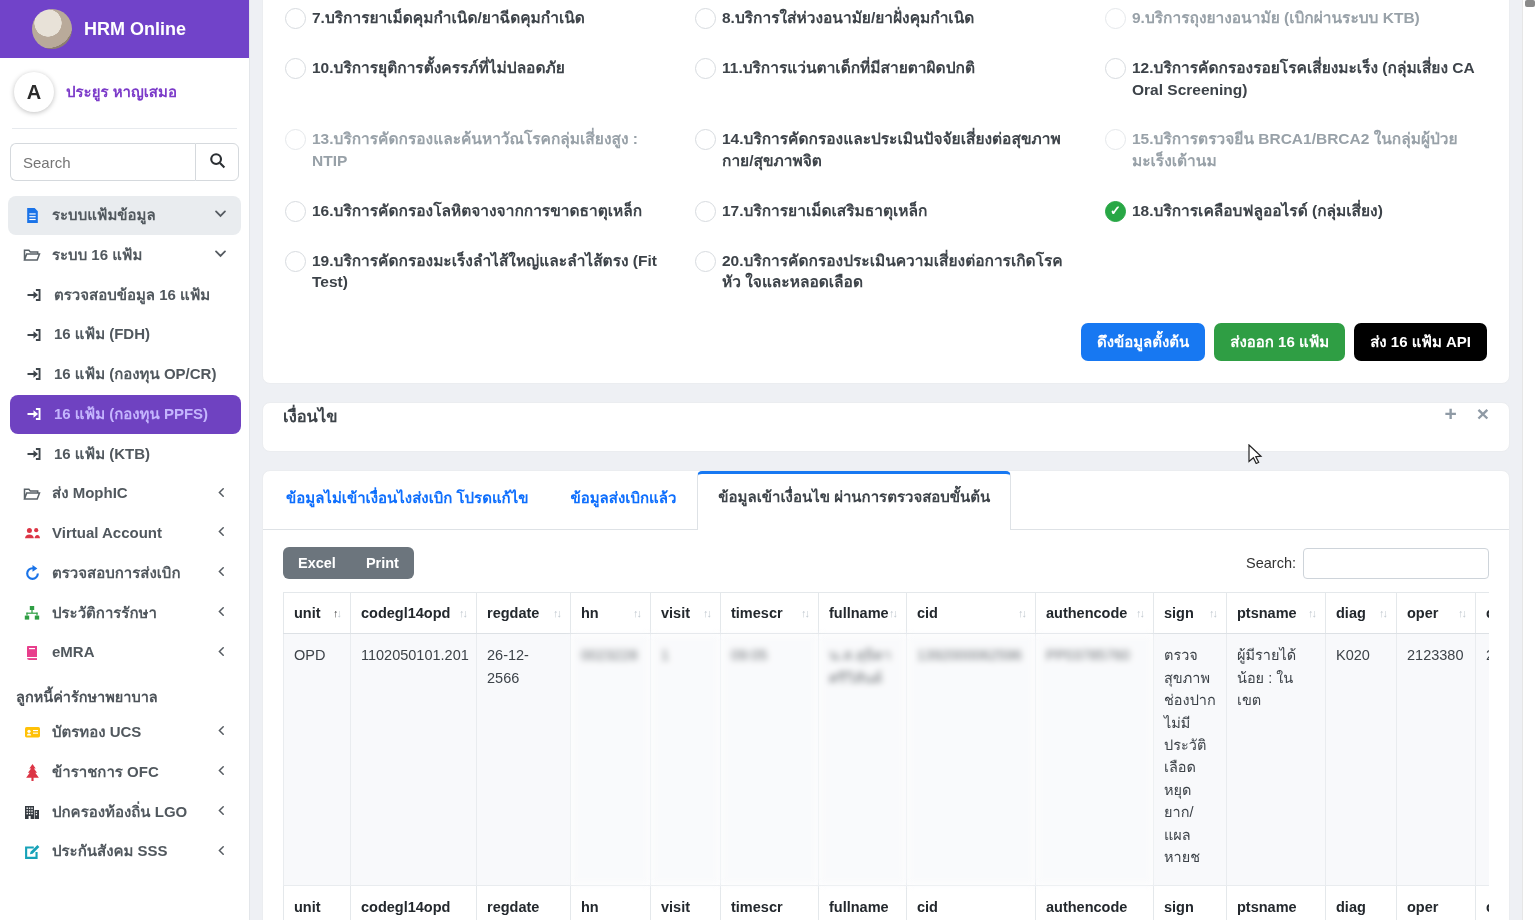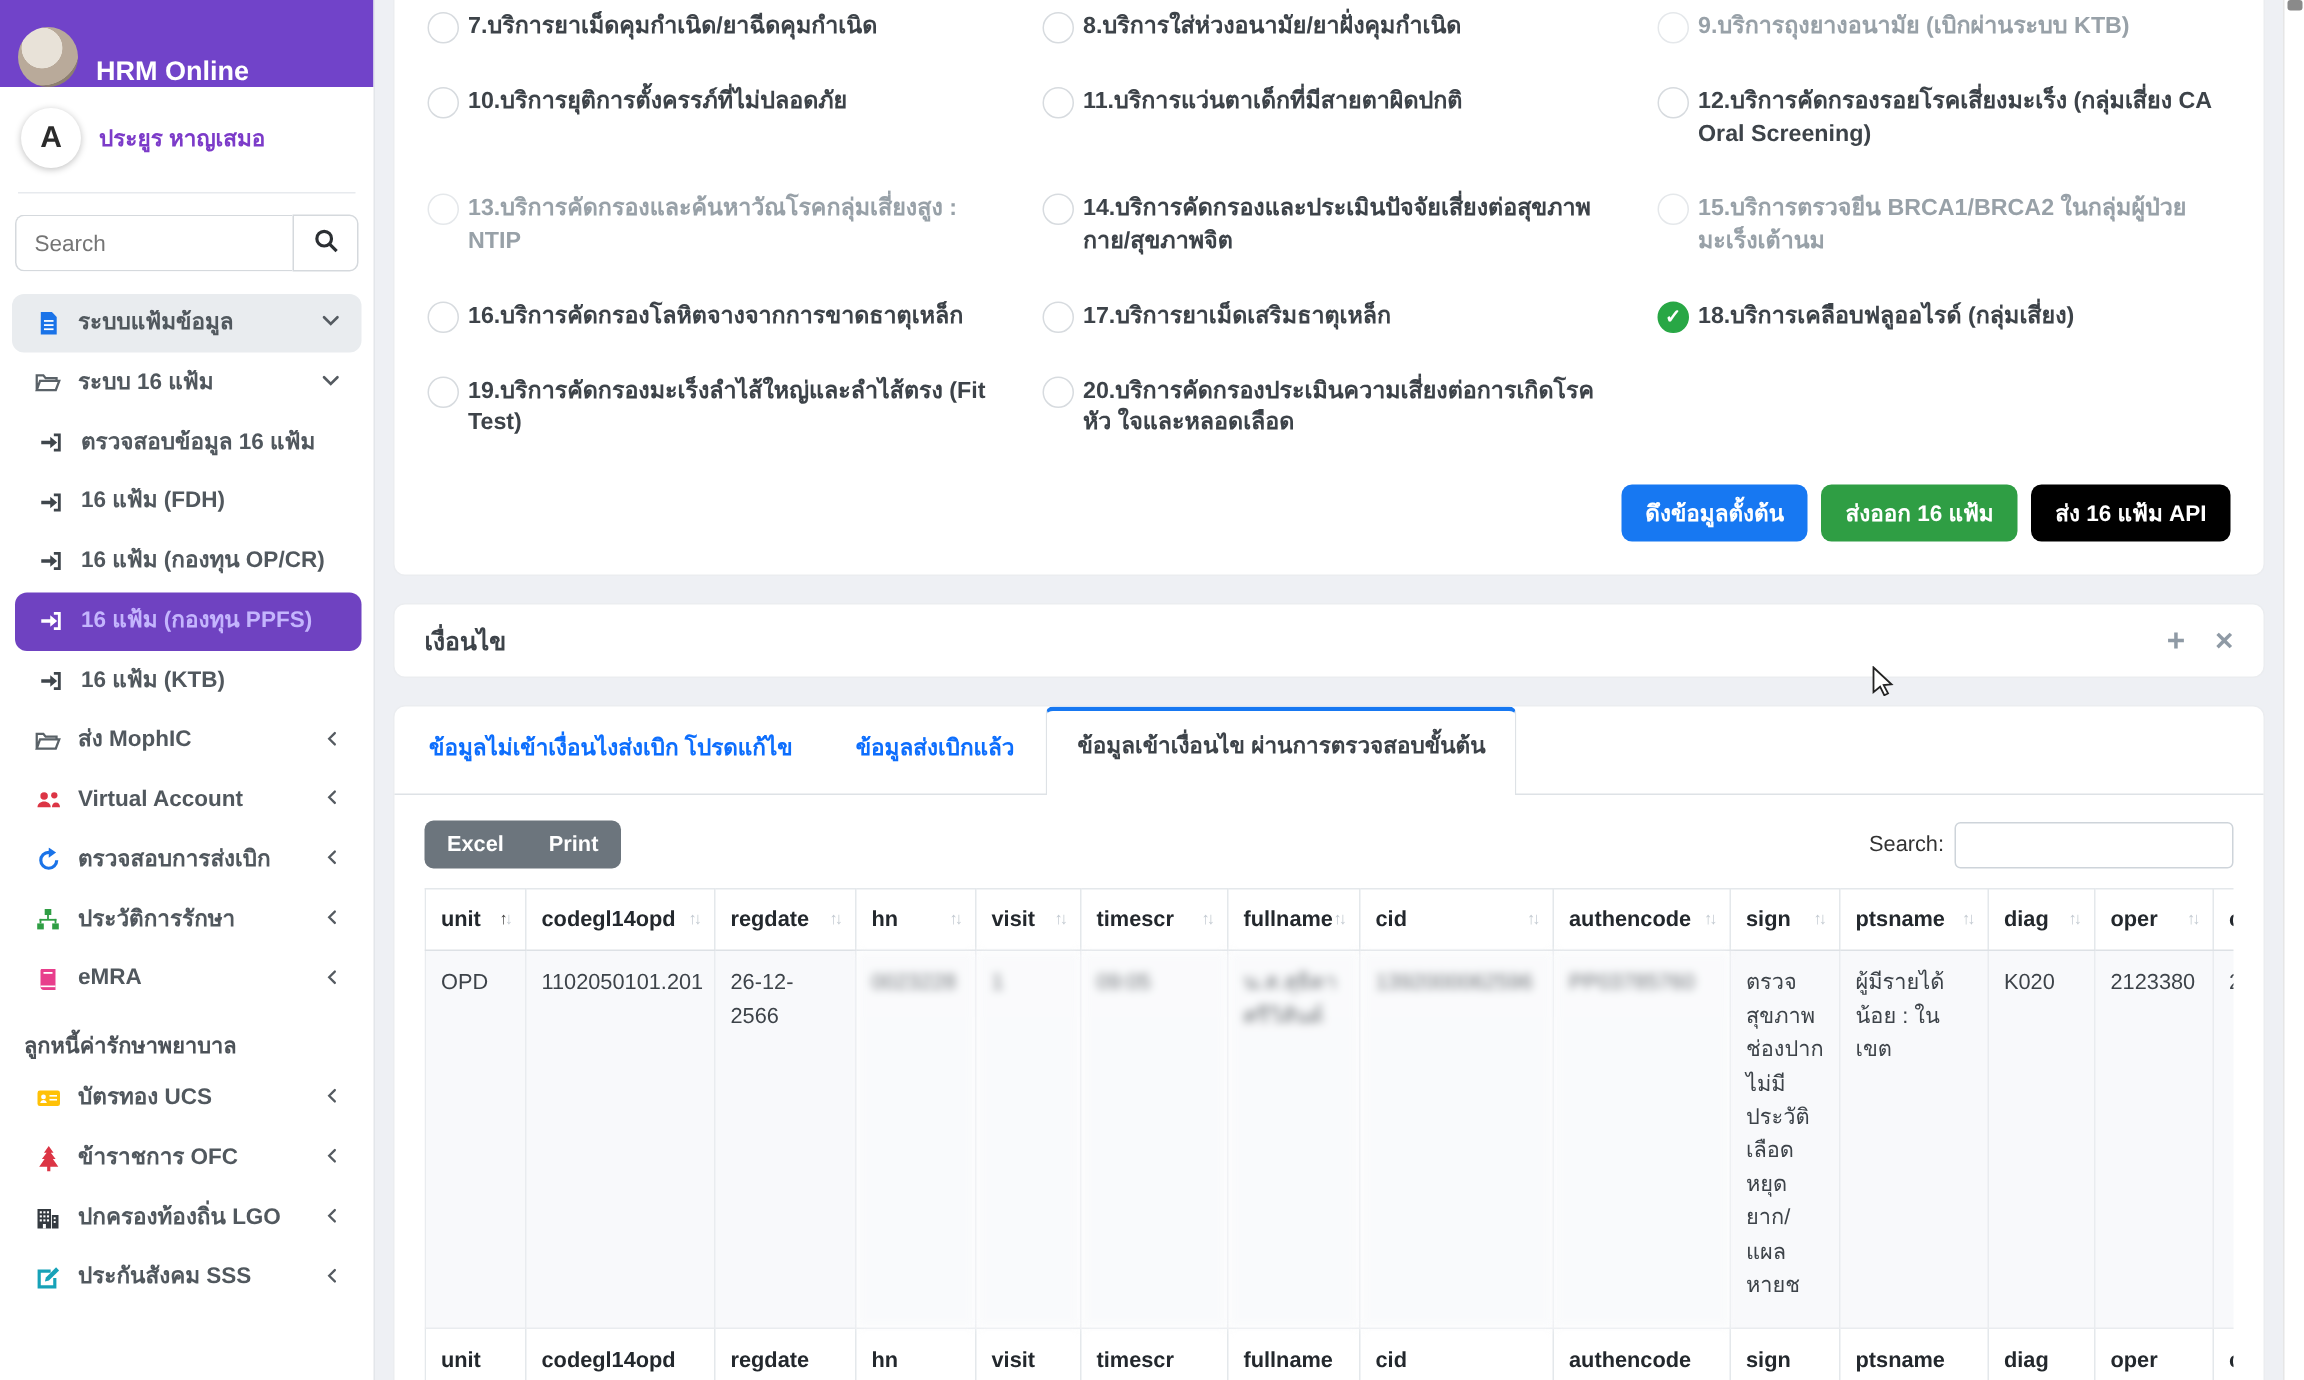--- a/index.html
+++ b/index.html
@@ -1,21 +1,21 @@
 <!DOCTYPE html>
 <html style="--brand-purple: #7143c9; --active-purple: #6f42c1; --primary-blue: #1778f2; --link-blue: #0d6efd; --check-green: #28a745; --btn-gray: #6c757d;"><head>
 <meta charset="utf-8">
 <style>
   *{box-sizing:border-box;margin:0;padding:0}
   html,body{width:1536px;height:920px;overflow:hidden}
   body{background:#eef0f4;font-family:"Liberation Sans",sans-serif;position:relative;color:#3d4349}
 
   
   .sidebar{position:absolute;left:0;top:0;bottom:0;width:250px;background:#fff;border-right:1px solid #e3e6ea;z-index:5;overflow:hidden}
-  .brand{height:58px;background:var(--brand-purple,#7143c9);display:flex;align-items:flex-end;gap:12px;padding:0 12px}
+  .brand{height:58px;background:var(--brand-purple,#7143c9);display:flex;align-items:center;gap:12px;padding:0 32px}
   .brand-avatar{width:40px;height:40px;border-radius:50%;background:radial-gradient(circle at 40% 35%,#e8e2d8 0 38%,#b9aa9a 39% 70%,#8d7f70 71%);flex:none}
   .brand-title{color:#fff;font-size:18px;font-weight:700}
   .user{display:flex;align-items:center;gap:12px;padding:14px 14px 16px}
   .user-avatar{width:40px;height:40px;border-radius:50%;background:#fff;box-shadow:0 1px 5px rgba(0,0,0,.25);display:flex;align-items:center;justify-content:center;font-weight:800;font-size:20px;color:#2b2b2b;flex:none}
   .user-name{color:#7c3bc9;font-weight:700;font-size:15px}
   .divider{border-top:1px solid #e7eaee;margin:0 12px}
   .search-row{display:flex;margin:14px 10px 10px}
   .search-row input{flex:1;height:38px;border:1px solid #d5d9dd;border-right:none;border-radius:6px 0 0 6px;padding:0 12px;font-size:15px;color:#555;outline:none;min-width:0}
   .search-row button{width:44px;height:38px;border:1px solid #d5d9dd;border-radius:0 6px 6px 0;background:#fff;display:flex;align-items:center;justify-content:center;cursor:pointer}
   .menu{padding:4px 0 0}
@@ -36,21 +36,21 @@
   .services-card{margin-top:-22px;padding-top:28px}
   .svc-grid{display:grid;grid-template-columns:1fr 1fr 1fr;column-gap:28px;row-gap:28px;padding:0 22px}
   .opt{display:flex;gap:6px;align-items:flex-start;font-size:15.5px;font-weight:600;color:#3d4349;line-height:1.4;cursor:pointer}
   .radio{width:21px;height:21px;border-radius:50%;border:1px solid #d7dbdf;background:#fff;flex:none;margin-top:1px}
   .opt.checked .radio{background:var(--check-green,#28a745);border-color:var(--check-green,#28a745);display:flex;align-items:center;justify-content:center;color:#fff;font-size:13px;font-weight:700}
   .opt.disabled{color:#98a1a8;cursor:default}
   .opt.disabled .radio{border-color:#e5e8eb}
   .actions{display:flex;justify-content:flex-end;gap:9px;padding:30px 22px 22px}
   .btn{height:38px;padding:0 16px;border:none;border-radius:7px;color:#fff;font-weight:700;font-size:15px;display:flex;align-items:center;cursor:pointer;font-family:inherit}
 
-  .cond-card{margin-top:18px;height:50px;display:flex;align-items:center;padding:0 20px;font-size:16.5px;font-weight:600;color:#3d4349}
+  .cond-card{margin-top:18px;height:50px;display:flex;align-items:flex-start;padding:0 20px;font-size:16.5px;font-weight:600;color:#3d4349}
   .cond-icons{margin-left:auto;display:flex;gap:20px;color:#8f9aa5;font-size:21px;font-weight:700;line-height:1}
   .cond-icons span{cursor:pointer}
 
   .table-card{margin-top:18px;padding-bottom:10px;min-height:480px}
   .tabbar{display:flex;border-bottom:1px solid #dee2e6;padding:0 2px}
   .tab{padding:14px 20px 20px;font-size:15px;font-weight:600;color:var(--link-blue,#0d6efd);cursor:pointer;border:1px solid transparent;border-bottom:none;margin-bottom:-1px}
   .tab.active{color:#3d4349;background:#fff;border-color:#dee2e6;border-top:3px solid var(--primary-blue,#1778f2);border-radius:5px 5px 0 0;padding-top:11px;cursor:default}
   .dt-toolbar{display:flex;justify-content:space-between;align-items:center;padding:17px 20px 13px}
   .btn-group{display:flex;background:var(--btn-gray,#6c757d);border-radius:6px;overflow:hidden}
   .dt-btn{padding:8px 15px;color:#fff;font-weight:700;font-size:14.5px;cursor:pointer}

